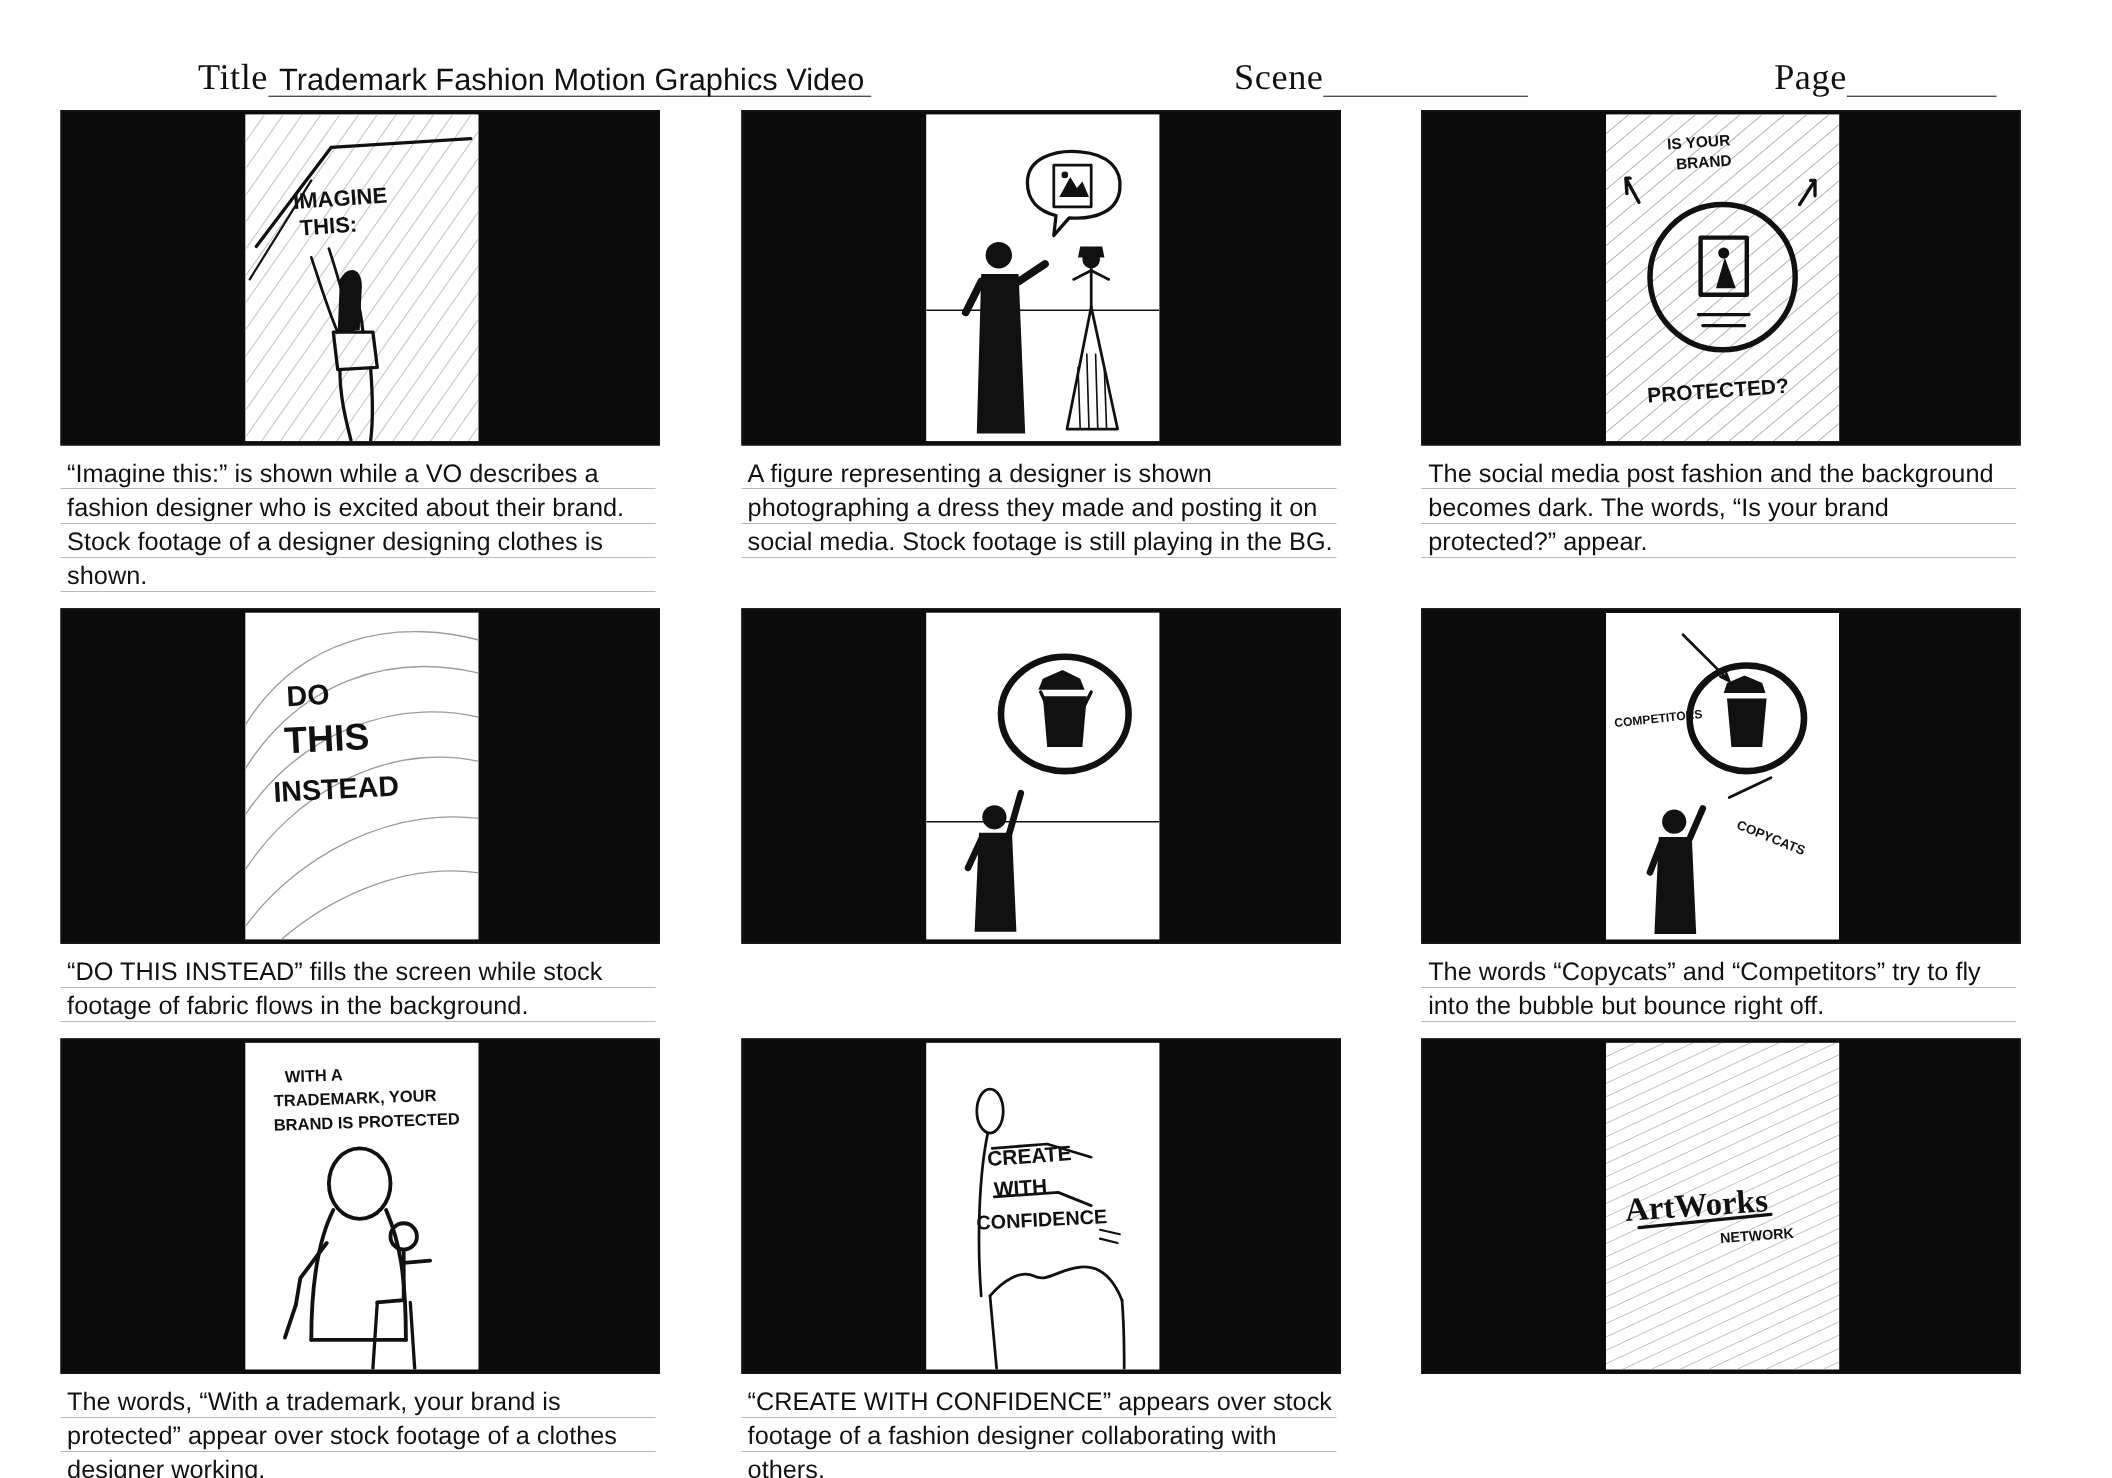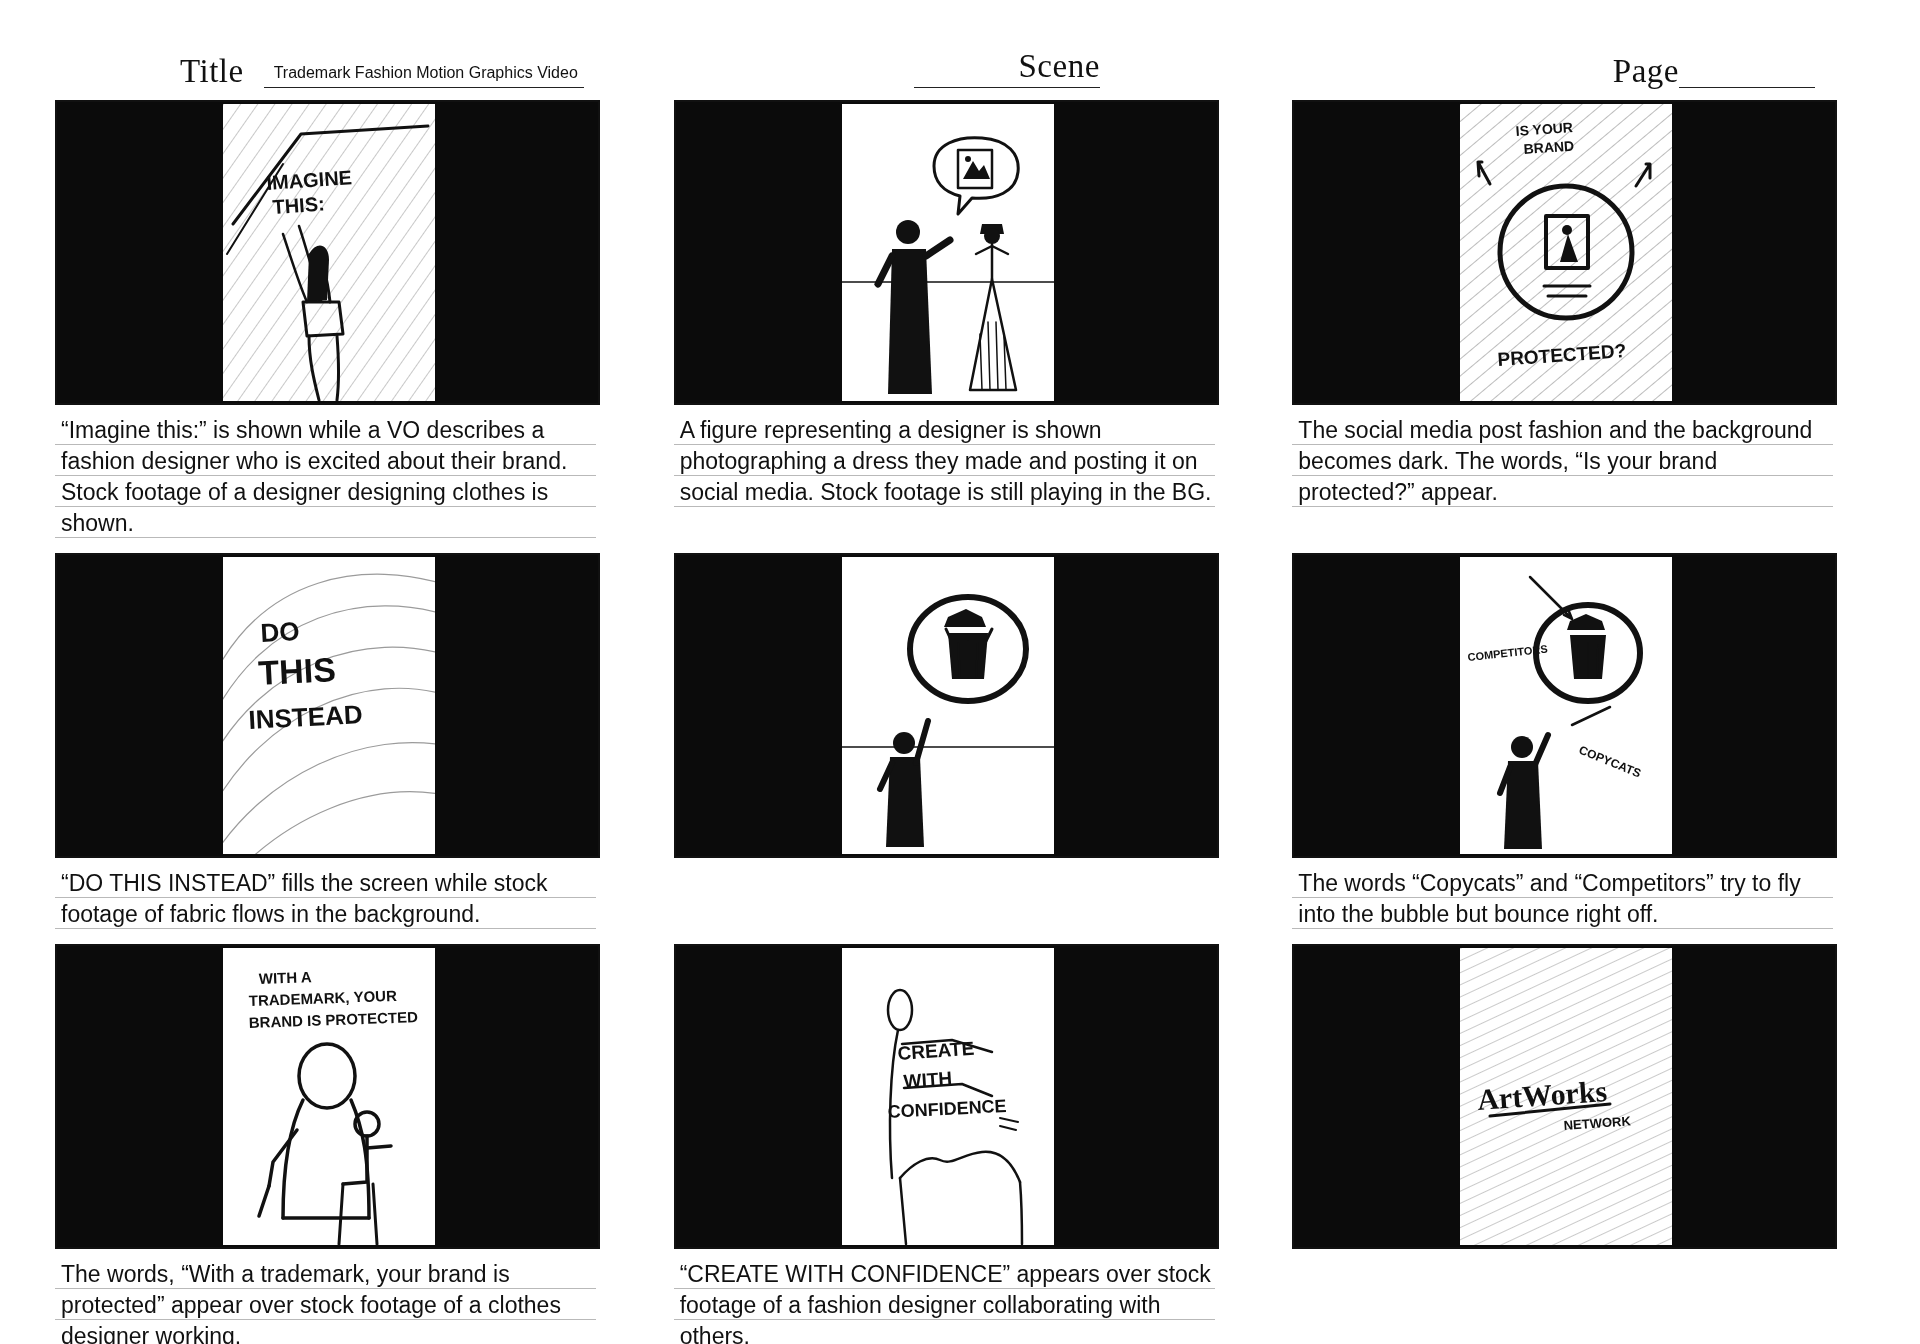--- a/index.html
+++ b/index.html
@@ -26,31 +26,31 @@
     padding-right:10px;
   }
   .hdr-block{display:flex;align-items:flex-end;}
   .hdr-label{
     font-family:"Liberation Serif", serif;
     font-size:33px;
     line-height:33px;
     letter-spacing:.5px;
   }
   .hdr-value{
-    font-size:16px;
+    font-size:28px;
     line-height:21px;
     padding:0 6px 4px 10px;
     border-bottom:1.5px solid #222;
     min-width:60px;
     white-space:nowrap;
   }
   .hdr-scene{width:170px;}
   .hdr-page{width:120px;}
-  .sp-title{margin-left:45px;gap:20px;}
-  .sp-scene{margin-left:330px;flex-direction:column;}
+  .sp-title{margin-left:45px;}
+  .sp-scene{margin-left:330px;}
   .sp-page{margin-left:auto;margin-right:40px;}
 
   
   .grid{
     margin-top:12px;
     display:grid;
     grid-template-columns:repeat(3,1fr);
     grid-template-rows:repeat(3,1fr);
     column-gap:46px;
     row-gap:14px;

